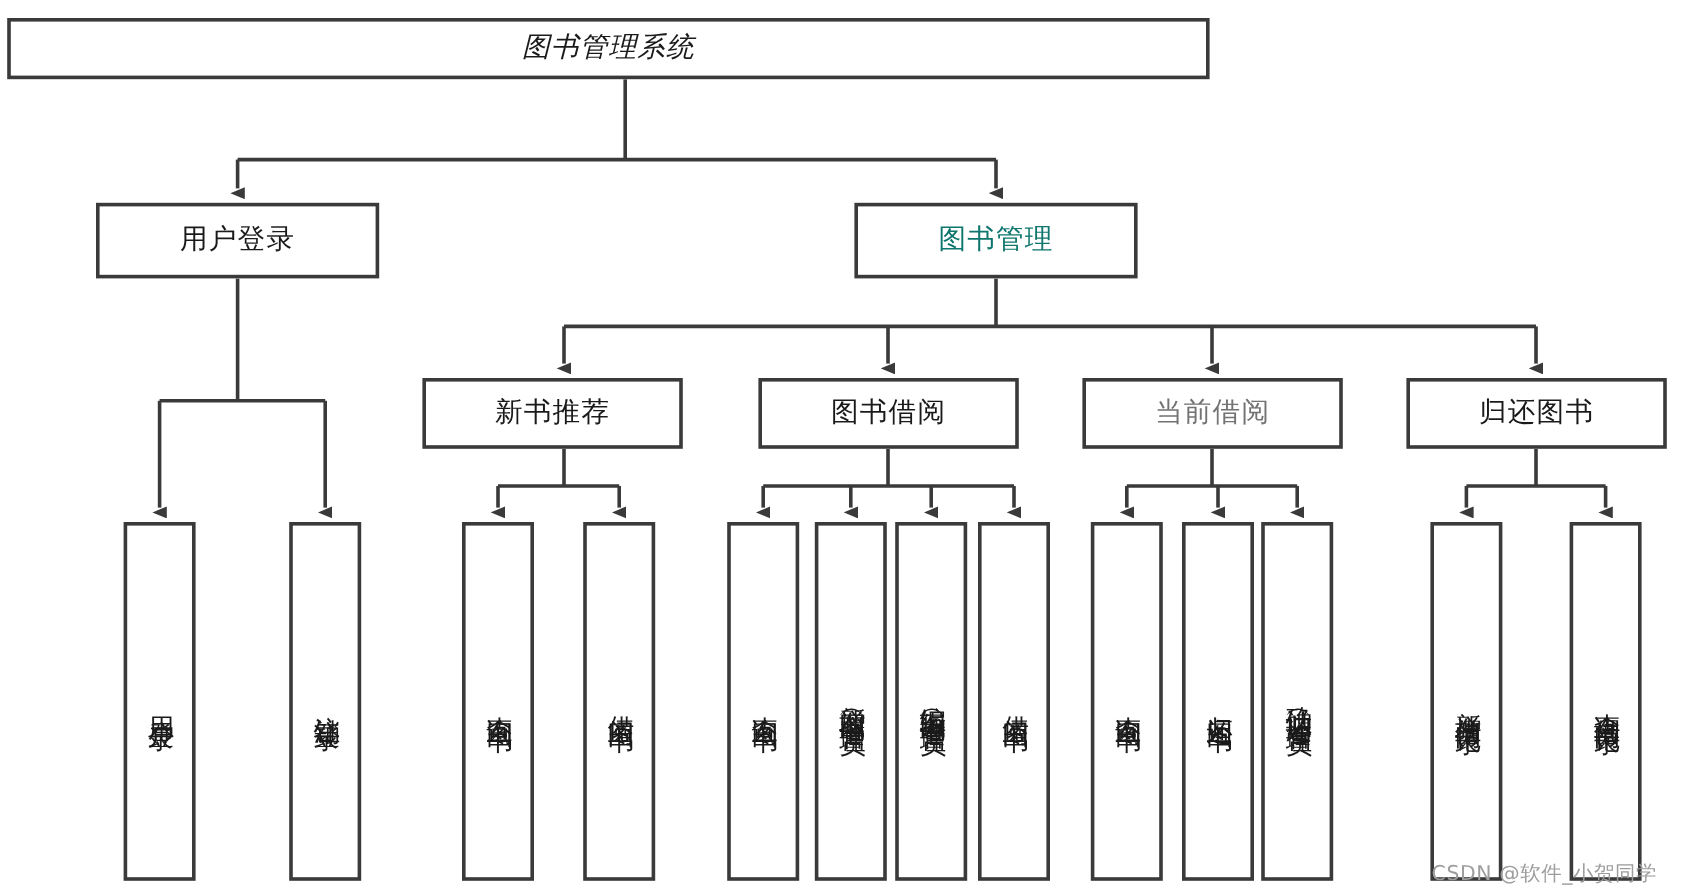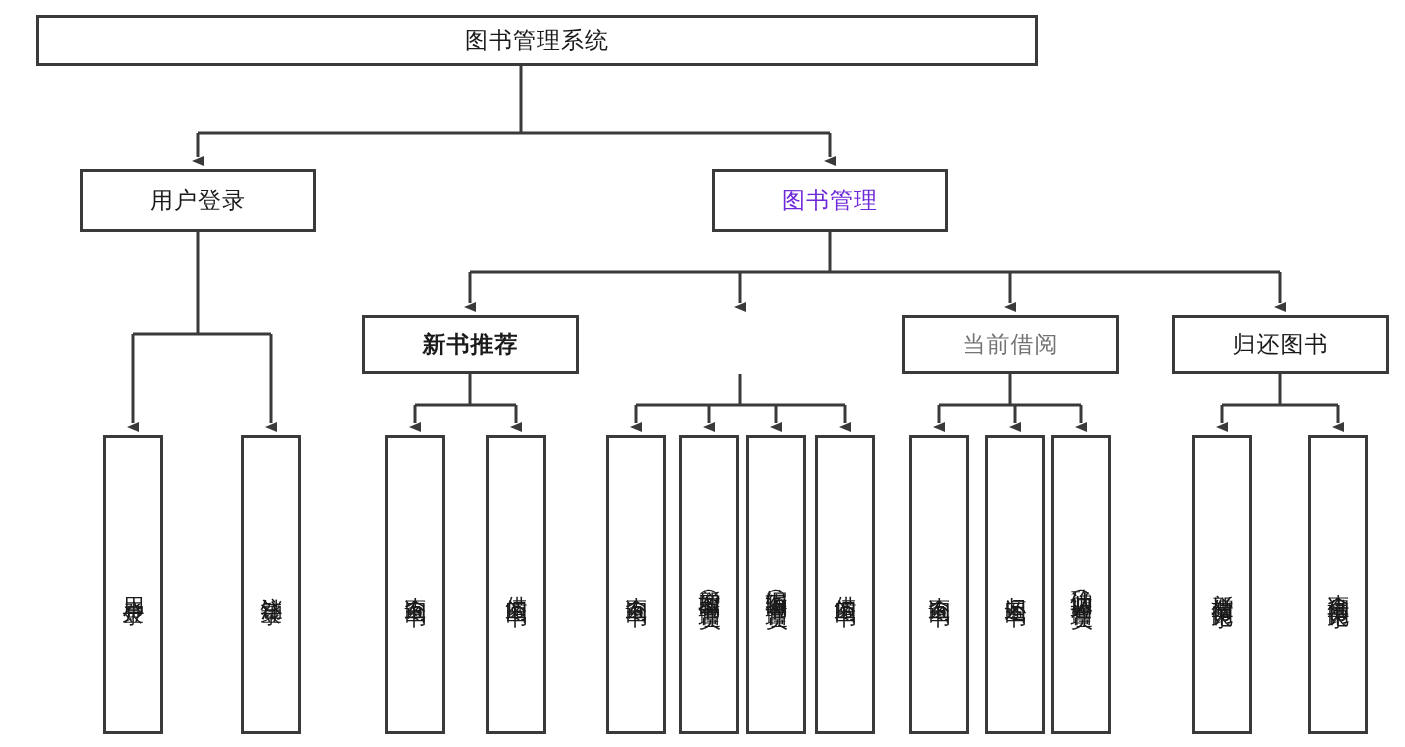--- a/index.html
+++ b/index.html
@@ -111,33 +111,36 @@
       <path d="M 1015 405 L 1015 423" marker-end="url(#arrow)"></path>
       <path d="M 1081 405 L 1081 423" marker-end="url(#arrow)"></path>
 
       <path d="M 1280 374 L 1280 405"></path>
       <path d="M 1222 405 L 1338 405"></path>
       <path d="M 1222 405 L 1222 423" marker-end="url(#arrow)"></path>
       <path d="M 1338 405 L 1338 423" marker-end="url(#arrow)"></path>
     </g>
   </svg>
 
-  <div class="node horiz" style="left: 36px; top: 15px; width: 1002px; height: 51px; border-color: rgb(58, 58, 58); background: rgb(255, 255, 255); color: rgb(26, 26, 26);">
+  <div class="node horiz" style="left: 6px; top: 15px; width: 1002px; height: 51px; border-color: rgb(58, 58, 58); background: rgb(255, 255, 255); color: rgb(26, 26, 26); font-style: italic;">
     <span class="label">图书管理系统</span>
   </div>
 
   <div class="node horiz" style="left: 80px; top: 169px; width: 236px; height: 63px; border-color: rgb(58, 58, 58); background: rgb(255, 255, 255); color: rgb(26, 26, 26);">
     <span class="label">用户登录</span>
   </div>
-  <div class="node horiz" style="left: 712px; top: 169px; width: 236px; height: 63px; border-color: rgb(58, 58, 58); background: rgb(255, 255, 255); color: #6d28d9;">
+  <div class="node horiz" style="left: 712px; top: 169px; width: 236px; height: 63px; border-color: rgb(58, 58, 58); background: rgb(255, 255, 255); color: #0f766e;">
     <span class="label">图书管理</span>
   </div>
 
-  <div class="node horiz" style="left: 362px; top: 315px; width: 217px; height: 59px; border-color: rgb(58, 58, 58); background: rgb(255, 255, 255); color: rgb(26, 26, 26); font-weight: bold;">
+  <div class="node horiz" style="left: 352px; top: 315px; width: 217px; height: 59px; border-color: rgb(58, 58, 58); background: rgb(255, 255, 255); color: rgb(26, 26, 26);">
     <span class="label">新书推荐</span>
+  </div>
+  <div class="node horiz" style="left: 632px; top: 315px; width: 217px; height: 59px; border-color: rgb(58, 58, 58); background: rgb(255, 255, 255); color: rgb(26, 26, 26);">
+    <span class="label">图书借阅</span>
   </div>
   <div class="node horiz" style="left: 902px; top: 315px; width: 217px; height: 59px; border-color: rgb(58, 58, 58); background: rgb(255, 255, 255); color: #737373;">
     <span class="label">当前借阅</span>
   </div>
   <div class="node horiz" style="left: 1172px; top: 315px; width: 217px; height: 59px; border-color: rgb(58, 58, 58); background: rgb(255, 255, 255); color: rgb(26, 26, 26);">
     <span class="label">归还图书</span>
   </div>
 
   <div class="node vert" style="left: 103px; top: 435px; width: 60px; height: 299px; border-color: rgb(58, 58, 58); background: rgb(255, 255, 255); color: rgb(26, 26, 26);">
     <span class="label">用户登录</span>
@@ -172,14 +175,15 @@
   <div class="node vert" style="left: 1051px; top: 435px; width: 60px; height: 299px; border-color: rgb(58, 58, 58); background: rgb(255, 255, 255); color: rgb(26, 26, 26);">
     <span class="label">确认归还（管理员）</span>
   </div>
   <div class="node vert" style="left: 1192px; top: 435px; width: 60px; height: 299px; border-color: rgb(58, 58, 58); background: rgb(255, 255, 255); color: rgb(26, 26, 26);">
     <span class="label">新增借阅记录</span>
   </div>
   <div class="node vert" style="left: 1308px; top: 435px; width: 60px; height: 299px; border-color: rgb(58, 58, 58); background: rgb(255, 255, 255); color: rgb(26, 26, 26);">
     <span class="label">查询借阅记录</span>
   </div>
 
+  <div class="watermark" style="left: 1193px; top: 716px; color: rgb(157, 157, 157);">CSDN @软件_小贺同学</div>
 
 </div>
 
 </body></html>

